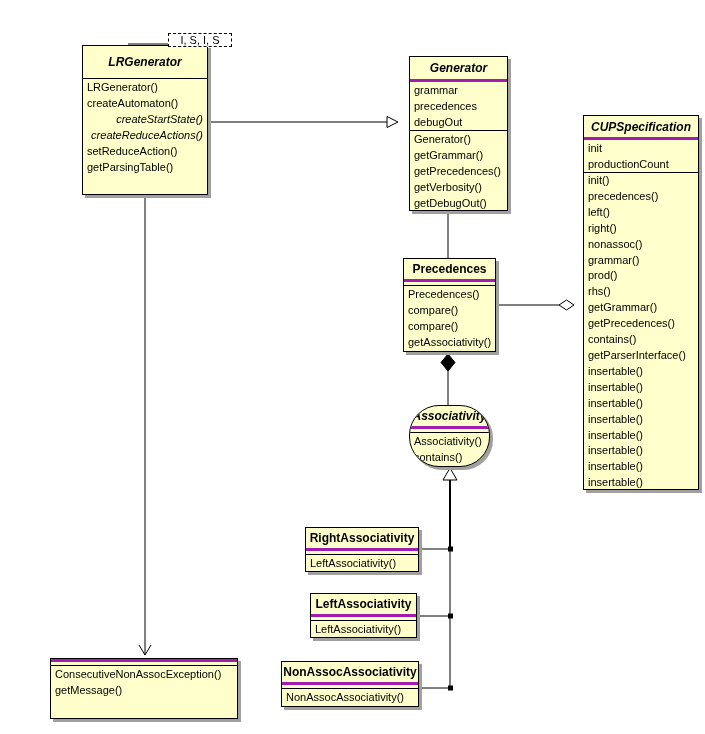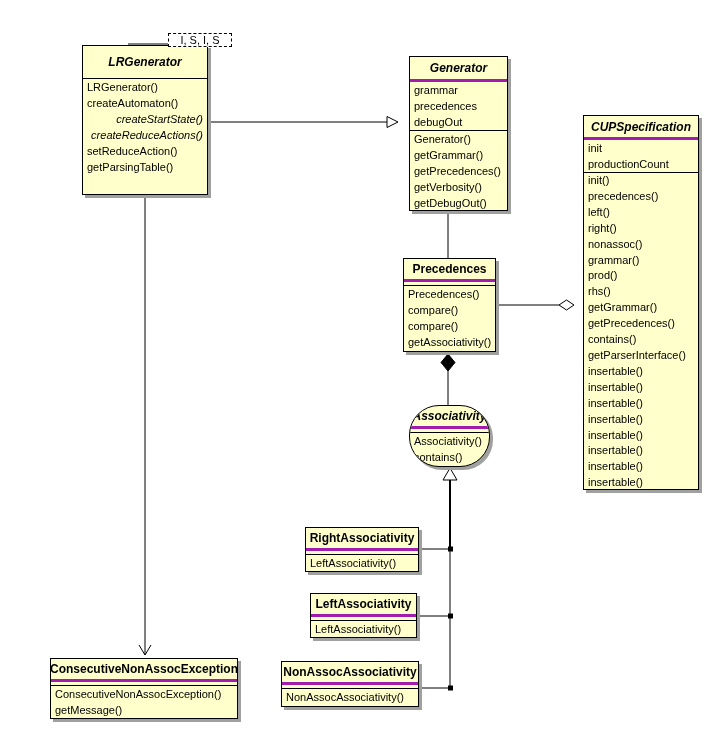--- a/index.html
+++ b/index.html
@@ -199,21 +199,20 @@
 
   <div class="uml-class" id="c-nonassoc">
     <div class="title">NonAssocAssociativity</div>
     <div class="attrs"></div>
     <div class="methods">
         <div class="row">NonAssocAssociativity()</div>
       </div>
   </div>
 
   <div class="uml-class" id="c-exc">
-    <div class="title">ConsecutiveNonAssocException</div>
     <div class="attrs"></div>
     <div class="methods">
         <div class="row">ConsecutiveNonAssocException()</div>
         <div class="row">getMessage()</div>
       </div>
   </div>
 
   <div class="note">
     <span>I, S, I, S</span>
   </div>

